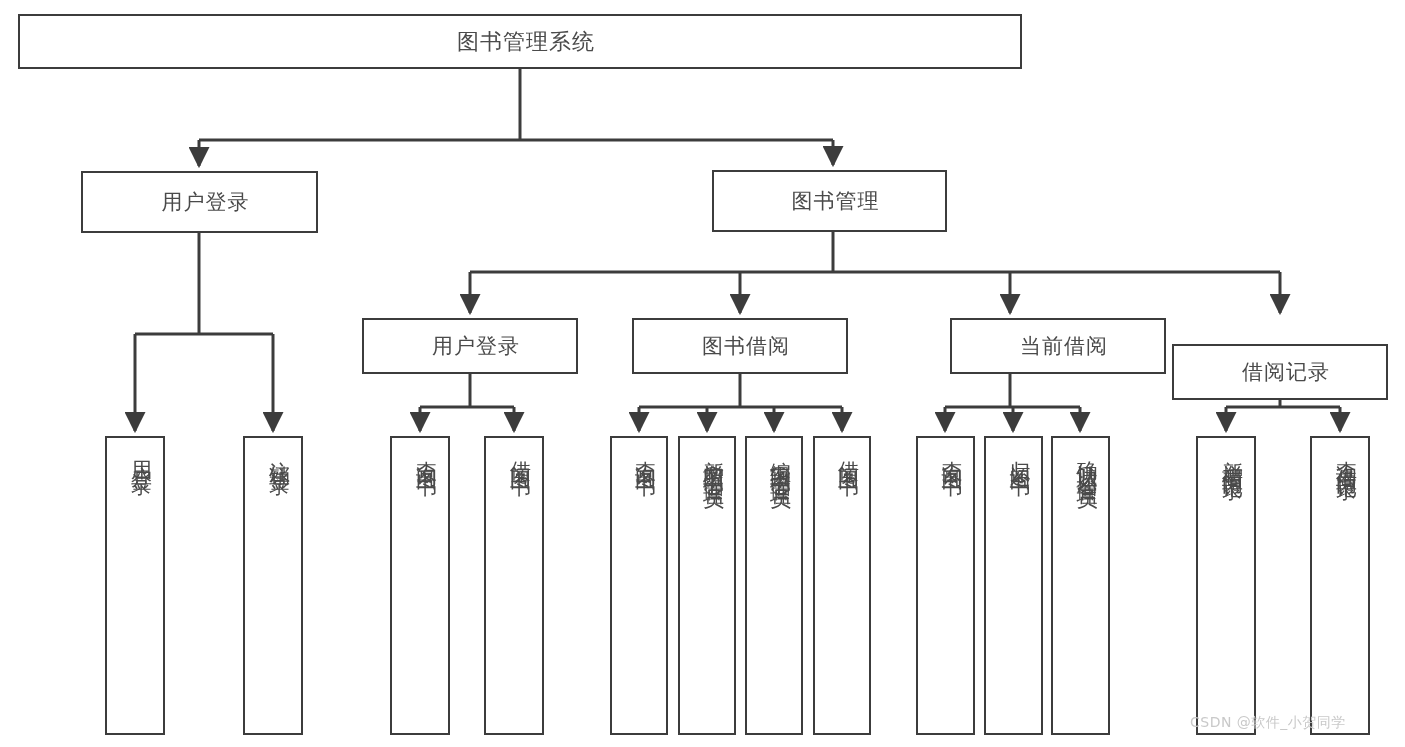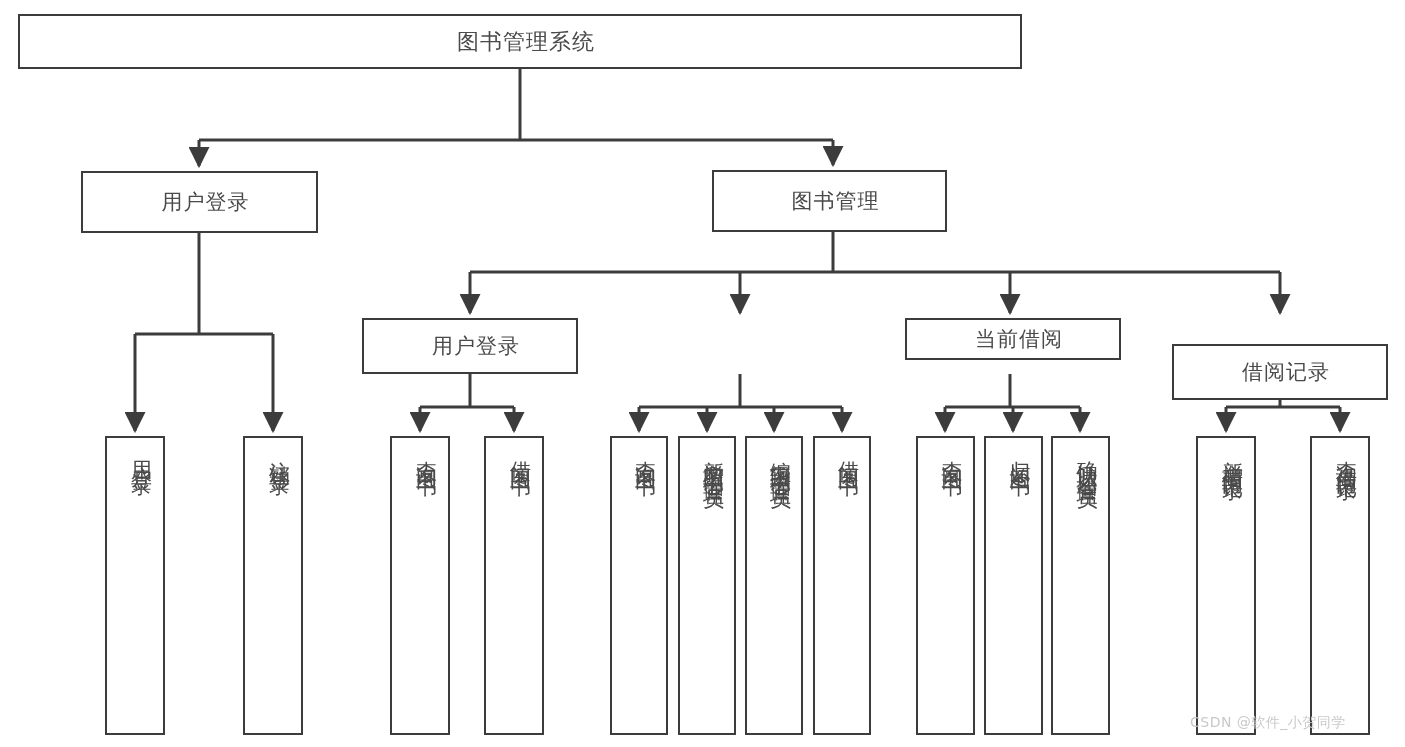--- a/index.html
+++ b/index.html
@@ -131,21 +131,24 @@
   <div class="node lvl2" style="left: 81px; top: 171px; width: 237px; height: 62px;">
     <span class="lbl">用户登录</span>
   </div>
   <div class="node lvl2" style="left: 712px; top: 170px; width: 235px; height: 62px;">
     <span class="lbl">图书管理</span>
   </div>
 
   <div class="node lvl3" style="left: 362px; top: 318px; width: 216px; height: 56px;">
     <span class="lbl">用户登录</span>
   </div>
-  <div class="node lvl3" style="left: 905px; top: 318px; width: 216px; height: 42px;">
+  <div class="node lvl3" style="left: 632px; top: 318px; width: 216px; height: 56px;">
+    <span class="lbl">图书借阅</span>
+  </div>
+  <div class="node lvl3" style="left: 950px; top: 318px; width: 216px; height: 56px;">
     <span class="lbl">当前借阅</span>
   </div>
   <div class="node lvl3" style="left: 1172px; top: 318px; width: 216px; height: 56px; margin-top: 26px;">
     <span class="lbl">借阅记录</span>
   </div>
 
   <div class="node leaf" style="left: 105px; top: 436px; width: 60px; height: 299px;">
     <span class="lbl">用户登录</span>
   </div>
   <div class="node leaf" style="left: 243px; top: 436px; width: 60px; height: 299px;">

